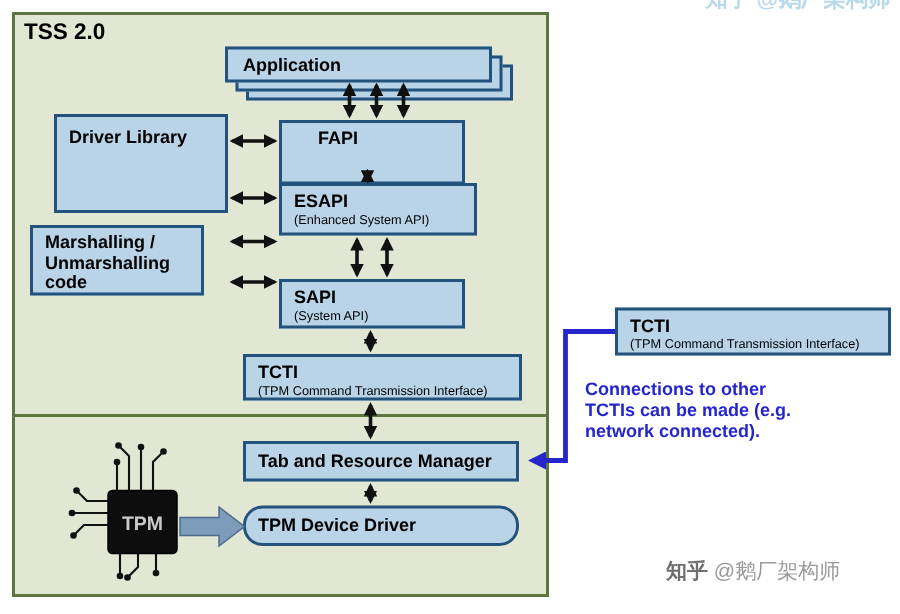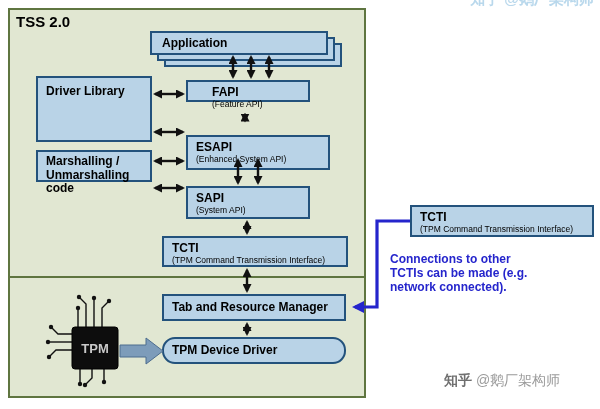--- a/index.html
+++ b/index.html
@@ -16,26 +16,26 @@
   .box-title { font-weight:bold; font-size:12px; line-height:13px; }
   .box-sub   { font-size:8.5px; line-height:10px; }
   .pad { padding:4px 0 0 8px; }
 
   
   .appstack { position:absolute; left:150px; top:20px; width:195px; height:38px; z-index:3;margin-top:11px; }
   .app-layer { position:absolute; width:178px; height:24px; background:#b9d3e7; border:2px solid #23527c; }
   .app-l3 { left:14px; top:12px; }
   .app-l2 { left:7px;  top:6px;  }
   .app-front { left:0;  top:0; font-weight:bold; font-size:12px; line-height:20px; padding-left:10px; }
-  .box-fapi   { left:186px; top:80px;  width:124px; height:22px;padding-left:24px; }
-  .box-esapi  { left:186px; top:135px; width:144px; height:35px; }
+  .box-fapi   { left:186px; top:80px;  width:124px; height:43px;padding-left:24px; }
+  .box-esapi  { left:186px; top:122px; width:132px; height:35px; }
   .box-sapi   { left:186px; top:186px; width:124px; height:33px; }
   .box-tcti   { left:162px; top:236px; width:186px; height:31px; }
   .box-crypto { left:36px;  top:76px;  width:116px; height:66px; padding:6px 8px; font-weight:bold; font-size:12px; }
-  .box-marsh  { left:36px;  top:150px; width:116px; height:32px; padding:3px 8px; font-weight:bold; font-size:12px; line-height:13.5px; }
+  .box-marsh  { left:20px;  top:150px; width:116px; height:47px; padding:3px 8px; font-weight:bold; font-size:12px; line-height:13.5px; }
   .box-tabmgr { left:162px; top:294px; width:184px; height:27px; font-weight:bold; font-size:12px; line-height:23px; padding-left:8px; }
   .box-driver { left:162px; top:337px; width:184px; height:27px; font-weight:bold; font-size:12px; line-height:23px; padding-left:8px;border-radius:13px; }
   .box-ext-tcti { left:410px; top:205px; width:184px; height:32px; }
 
   .note { position:absolute; left:390px; top:252px; width:142px; color:#2525cc; font-weight:bold; font-size:12px; line-height:14px; z-index:4; }
 
   .overlay { position:absolute; left:0; top:0; z-index:5; pointer-events:none; }
 
   .watermark { position:absolute; left:444px; top:372px; font-size:14px; z-index:6; }
   .wm-brand  { color:#6f6f6f; font-weight:bold; }
@@ -56,21 +56,20 @@
     <div class="app-layer app-l3"></div>
     <div class="app-layer app-l2"></div>
     <div class="app-layer app-front">Application</div>
   </div>
 
   <div class="bluebox box-crypto">Driver Library</div>
   <div class="bluebox box-marsh">Marshalling / Unmarshalling code</div>
 
   <div class="bluebox box-fapi pad">
     <div class="box-title">FAPI</div>
-    <div class="box-sub">(Feature API)</div>
   </div>
   <div class="bluebox box-esapi pad">
     <div class="box-title">ESAPI</div>
     <div class="box-sub">(Enhanced System API)</div>
   </div>
   <div class="bluebox box-sapi pad">
     <div class="box-title">SAPI</div>
     <div class="box-sub">(System API)</div>
   </div>
   <div class="bluebox box-tcti pad">

